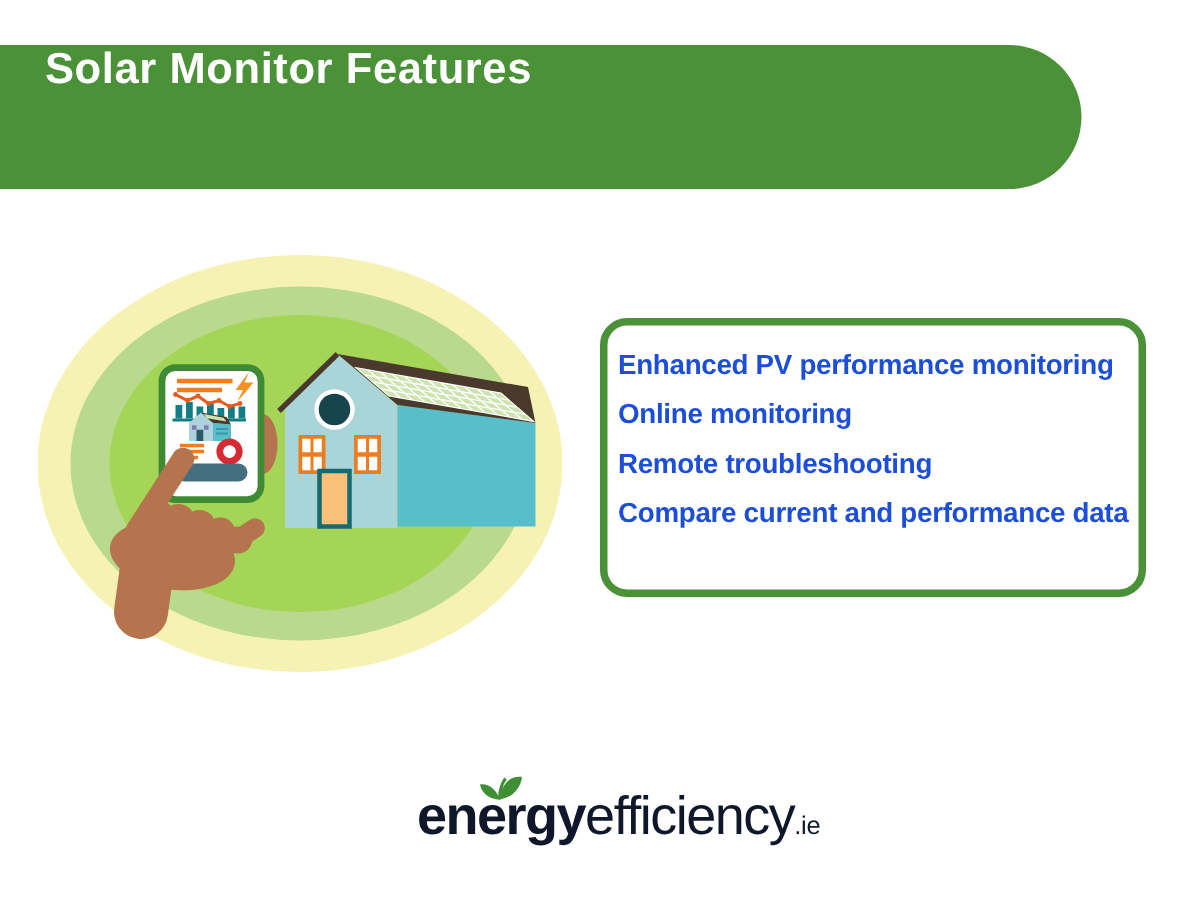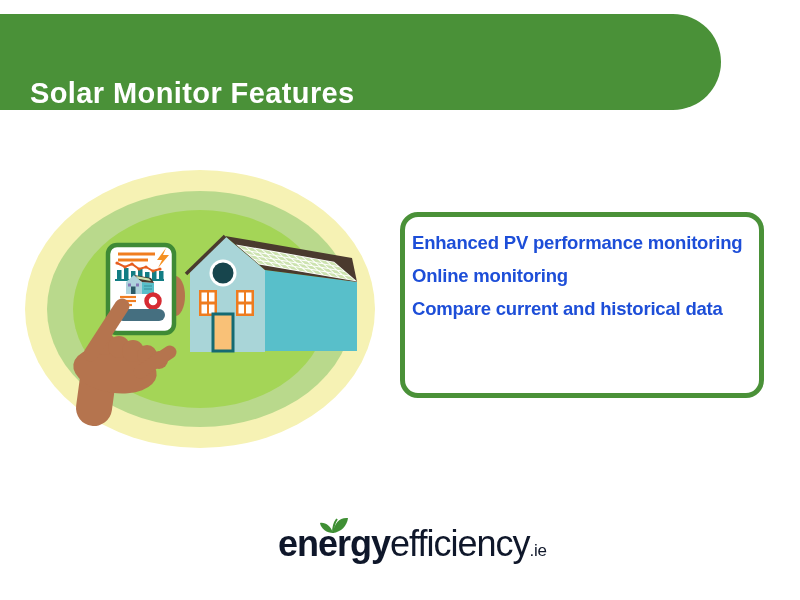--- a/index.html
+++ b/index.html
@@ -2,23 +2,23 @@
 <html><head>
 <meta charset="utf-8">
 <style>
   html,body{margin:0;padding:0;background:#ffffff;}
   .canvas{
     position:relative;width:800px;height:600px;overflow:hidden;background:#ffffff;
     font-family:"Liberation Sans",sans-serif;
   }
   
   .banner{
-    position:absolute;left:0;top:14px;width:721px;height:96px;
+    position:absolute;left:0;top:30px;width:721px;height:96px;
     background:#4a9138;border-radius:0 48px 48px 0;
-    display:flex;align-items:flex-end;
+    display:flex;align-items:flex-start;
   }
   .banner h1{
     margin:0 0 0 30px;color:#ffffff;font-size:29px;font-weight:bold;
     letter-spacing:0.4px;
   }
   
   .illustration{position:absolute;left:25px;top:170px;width:350px;height:278px;}
   
   .feature-box{
     position:absolute;left:400px;top:212px;width:364px;height:186px;
@@ -204,21 +204,22 @@
         <line x1="115" y1="202" x2="145" y2="182" stroke="#b5744e" stroke-width="13" stroke-linecap="round"></line>
         <line x1="66" y1="184" x2="97" y2="136" stroke="#b5744e" stroke-width="15" stroke-linecap="round"></line>
       </g>
     </svg>
   </div>
 
   <div class="feature-box">
     <ul>
         <li>Enhanced PV performance monitoring</li>
         <li>Online monitoring</li>
-        <li>Compare current and historical data</li>
+        <li>Remote troubleshooting</li>
+        <li>Compare current and performance data</li>
       </ul>
   </div>
 
   <div class="logo">
     <span class="bold">energy</span>
     <span class="light">efficiency</span>
     <span class="tld">.ie</span>
     <svg class="leaf" width="30" height="20" viewBox="0 0 30 20">
       <path d="M14,19 C12,12 6,8 1,9 C2,15 8,19 14,19 Z" fill="#3f8f34"></path>
       <path d="M14,19 C15,9 21,3 29,4 C28,12 22,18 14,19 Z" fill="#3f8f34"></path>

